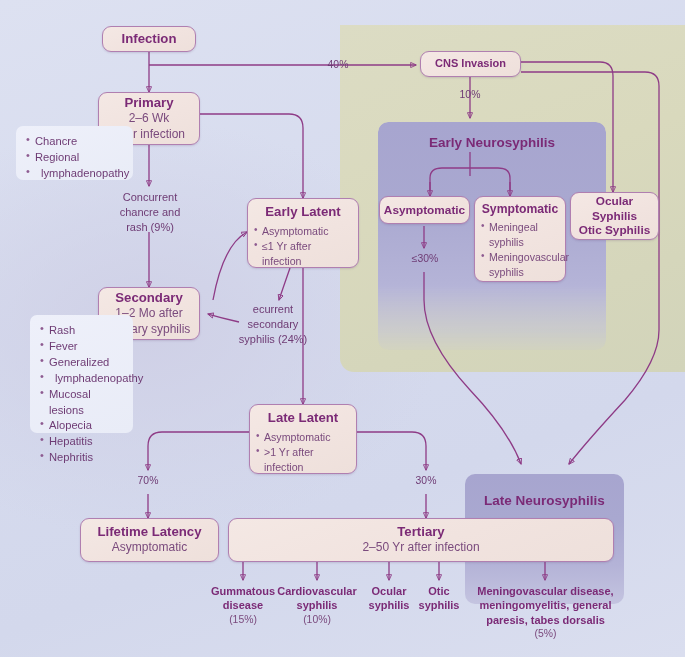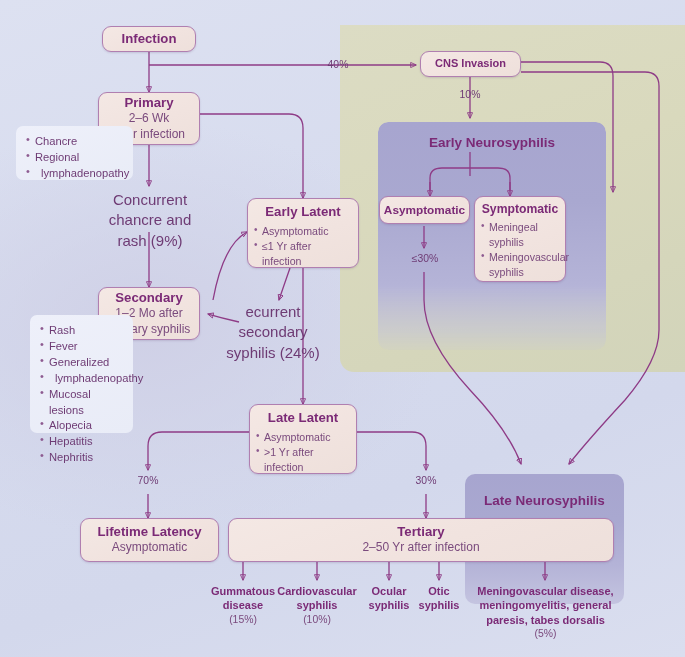--- a/index.html
+++ b/index.html
@@ -78,21 +78,21 @@
     padding-left:9px;position:relative;
   }
   .card ul li:before{
     content:"\25AA";position:absolute;left:0;top:-1px;color:#8e5b91;font-size:8px;
   }
   .card ul li.cont:before{content:"";}
   .card.dots ul li:before{content:"\2022";font-size:11px;top:-2px;}
 
   
   .lbl{
-    position:absolute;color:#6e3b74;font-size:15px;line-height:1.35;text-align:center;
+    position:absolute;color:#6e3b74;font-size:11px;line-height:1.35;text-align:center;
   }
   .lbl.pct{font-size:10.4px;}
   .leaf{
     position:absolute;color:#7b2a76;font-size:11px;font-weight:bold;
     line-height:1.3;text-align:center;
   }
   .leaf .p{font-weight:normal;color:#7a4a7d;font-size:10.4px;}
 
   svg.wires{position:absolute;left:0;top:0;width:685px;height:657px;pointer-events:none;}
   svg.wires path,svg.wires line{fill:none;stroke:#8e3b86;stroke-width:1.3;}
@@ -204,20 +204,24 @@
   </div>
 
   <div class="node" style="left:474px;top:196px;width:92px;height:86px;">
     <div class="ttl" style="font-size:12.2px;">Symptomatic</div>
     <ul>
       <li>Meningeal syphilis</li>
       <li>Meningovascular syphilis</li>
     </ul>
   </div>
 
+  <div class="node twoline" style="left:570px;top:192px;width:89px;height:48px;">
+    <span class="ttl" style="font-size:11.8px;">Ocular Syphilis</span>
+    <span class="ttl" style="font-size:11.8px;">Otic Syphilis</span>
+  </div>
 
   <div class="node twoline" style="left:80px;top:518px;width:139px;height:44px;">
     <span class="ttl">Lifetime Latency</span>
     <span class="sub">Asymptomatic</span>
   </div>
 
   <div class="node twoline" style="left:228px;top:518px;width:386px;height:44px;">
     <span class="ttl">Tertiary</span>
     <span class="sub">2–50 Yr after infection</span>
   </div>

